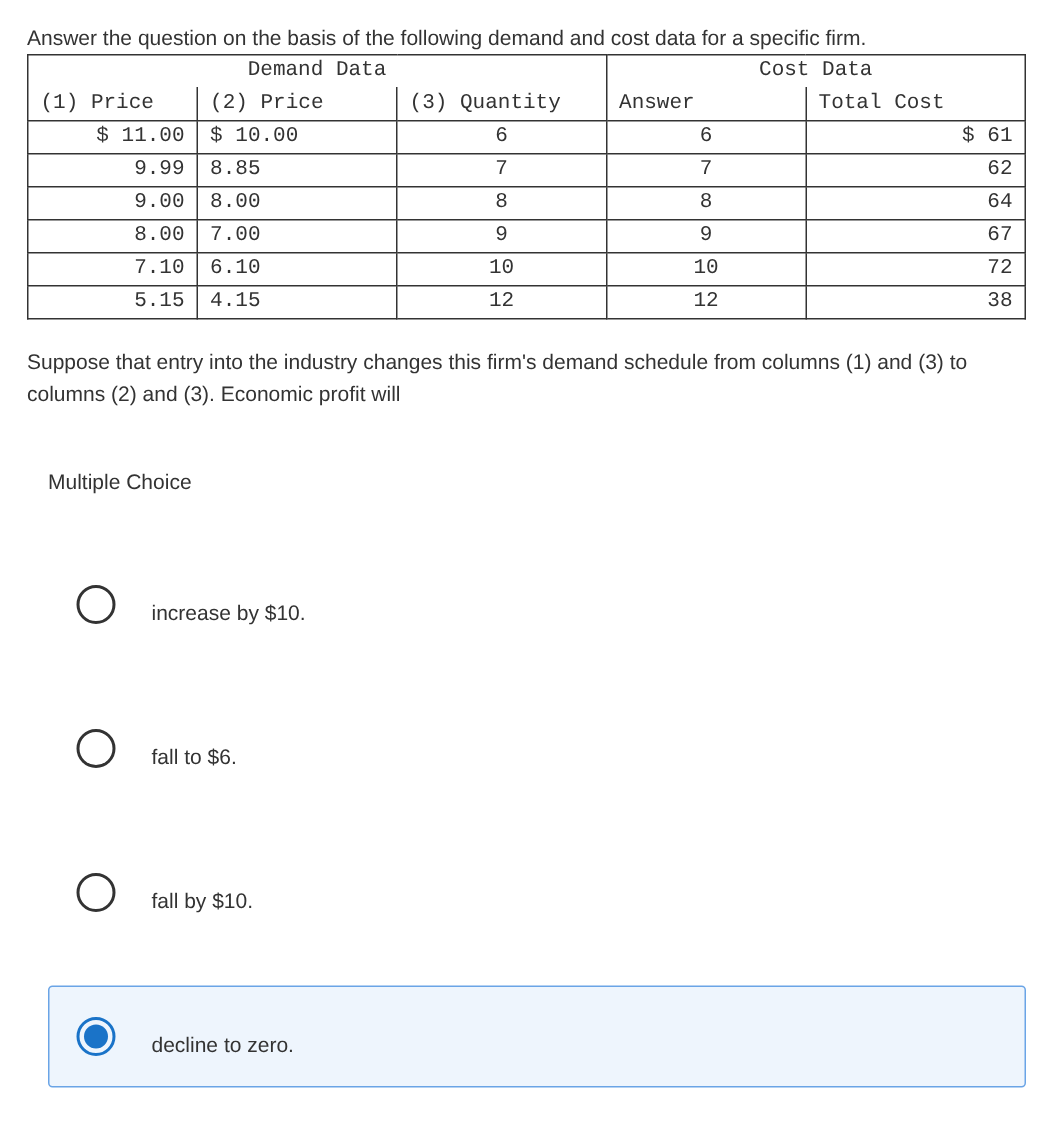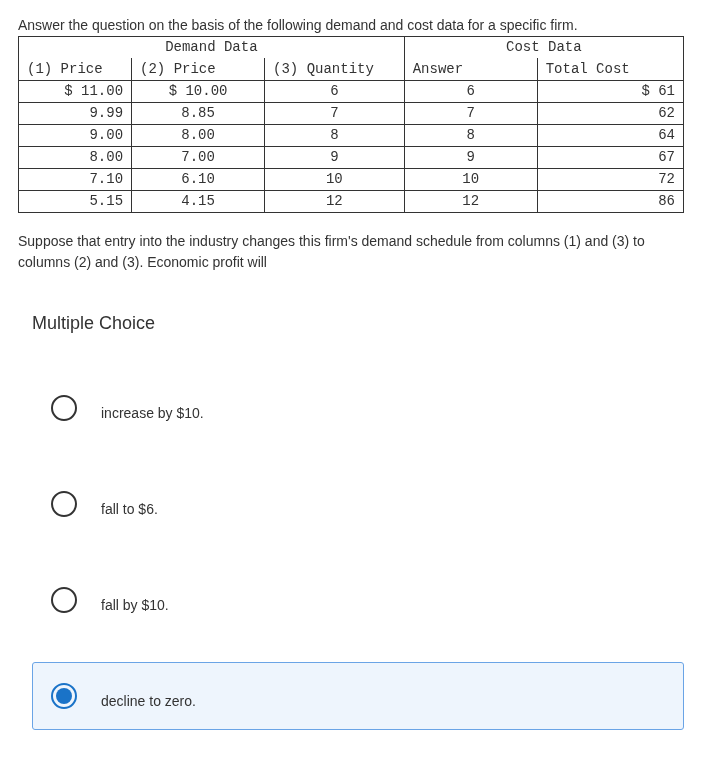--- a/index.html
+++ b/index.html
@@ -30,26 +30,26 @@
   }
   table.data .section-header td.left { border-right: 1px solid #333; }
   table.data .col-header td {
     font-family: "Courier New", monospace;
     border-top: none;
   }
   table.data .datarow td {
     font-family: "Courier New", monospace;
   }
   .c1 { text-align: right; padding-right: 28px; }
-  .c2 { text-align: center; padding-right: 28px; }
+  .c2 { text-align: left; padding-right: 28px; }
   .c3 { text-align: center; }
   .c4 { text-align: center; }
   .c5 { text-align: right; padding-right: 30px; }
   .followup { line-height: 1.5; margin-bottom: 40px; }
-  .mc-label { font-size: 18px; margin-bottom: 40px; margin-left: 14px; }
+  .mc-label { font-size: 14px; margin-bottom: 40px; margin-left: 14px; }
   .options { display: flex; flex-direction: column; gap: 28px; margin-left: 14px; }
   .option {
     display: flex;
     align-items: flex-end;
     gap: 24px;
     padding: 20px 18px;
     border-radius: 3px;
     border: 1px solid transparent;
   }
   .option.selected {
@@ -126,21 +126,21 @@
         <td class="c2">6.10</td>
         <td class="c3">10</td>
         <td class="c4">10</td>
         <td class="c5">72</td>
       </tr>
       <tr class="datarow">
         <td class="c1">5.15</td>
         <td class="c2">4.15</td>
         <td class="c3">12</td>
         <td class="c4">12</td>
-        <td class="c5">86</td>
+        <td class="c5">38</td>
       </tr>
     </tbody>
 </table>
 
 <div class="followup">Suppose that entry into the industry changes this firm's demand schedule from columns (1) and (3) to columns (2) and (3). Economic profit will</div>
 
 <div class="mc-label">Multiple Choice</div>
 
 <div class="options" id="options-container">
     <div class="option">

